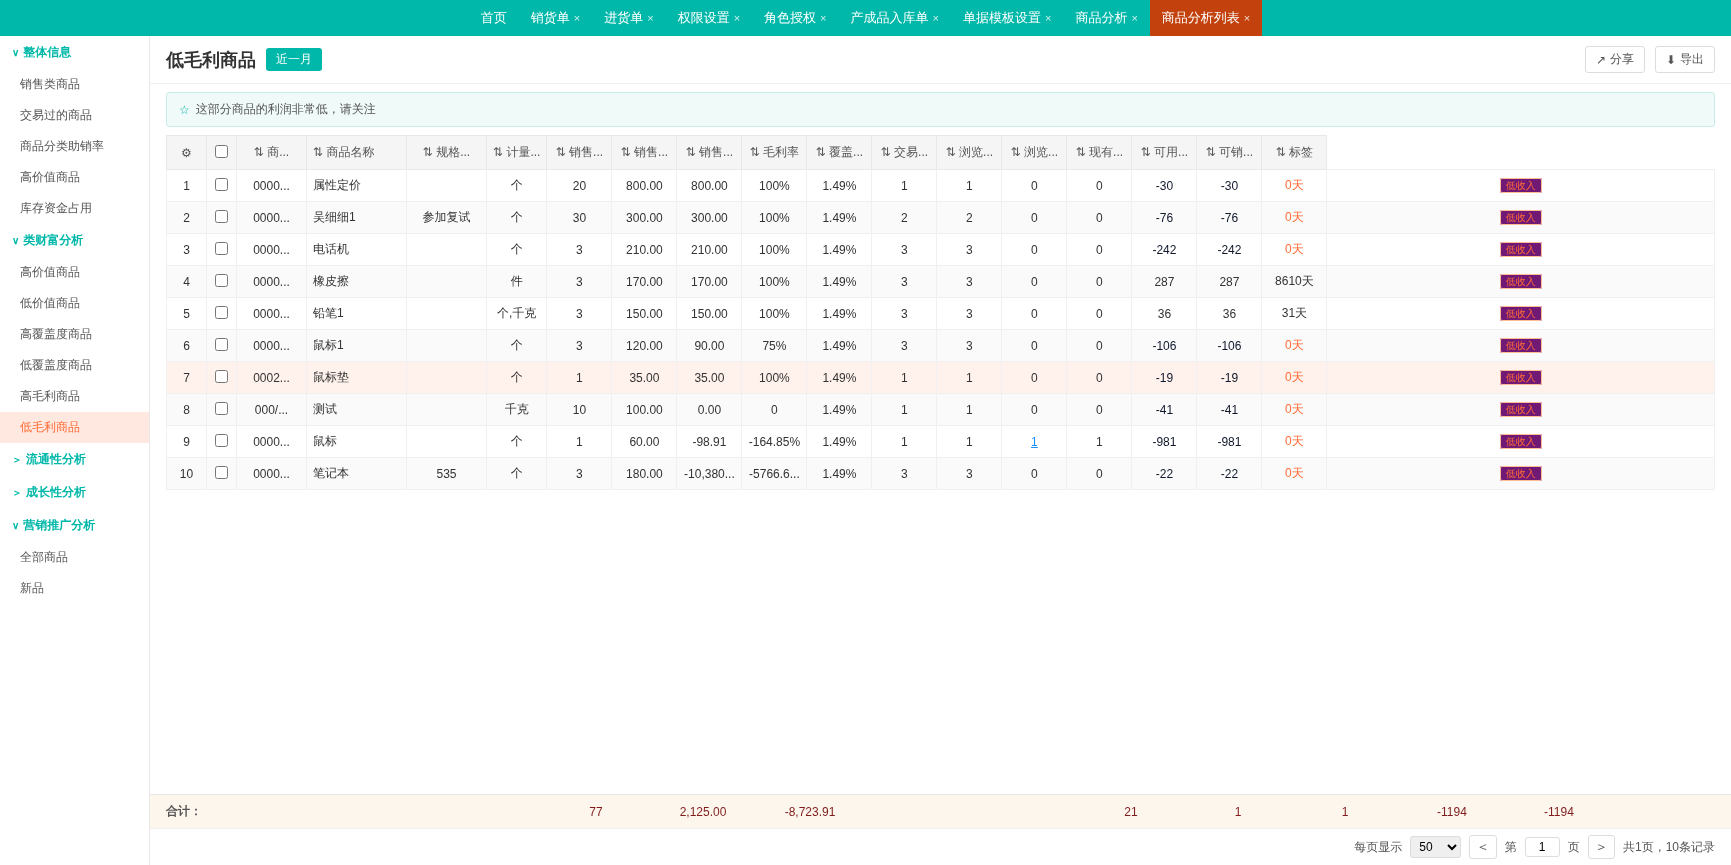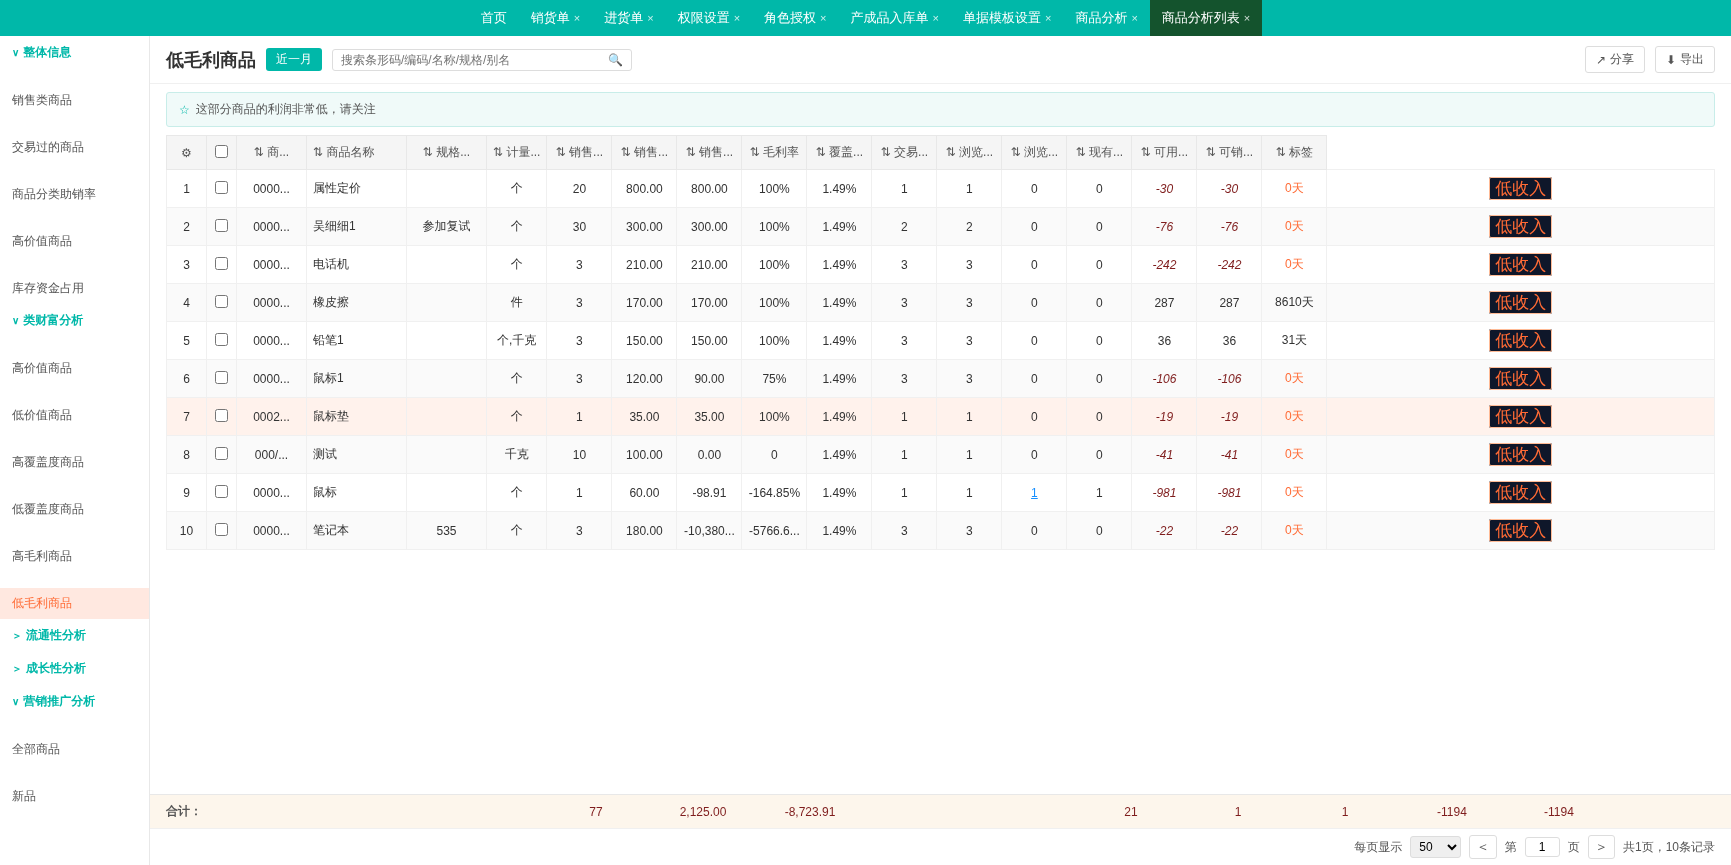--- a/index.html
+++ b/index.html
@@ -18,21 +18,21 @@
     }
     .nav-item {
       padding: 0 12px;
       height: 36px;
       display: flex;
       align-items: center;
       cursor: pointer;
       white-space: nowrap;
       font-size: 13px;
     }
-    .nav-item.active { background: #14532d; }
+    .nav-item.active { background: #c2410c; }
     .nav-item .close-icon { margin-left: 4px; font-size: 11px; opacity: 0.8; }
 
     
     .main-layout {
       display: flex;
       height: calc(100vh - 36px);
     }
 
     
     .sidebar {
@@ -46,25 +46,24 @@
       padding: 8px 12px;
       color: #00b8a9;
       font-size: 12px;
       font-weight: bold;
       display: flex;
       align-items: center;
       cursor: pointer;
     }
     .sidebar-group-title .arrow { margin-right: 4px; font-size: 10px; }
     .sidebar-item {
-      padding: 7px 12px 7px 12px;
+      padding: 7px 12px 7px 20px;
       cursor: pointer;
       color: #555;
       font-size: 12px;
-      margin-top: 16px;
     }
     .sidebar-item.active { background: #ffe8e0; color: #ff6b35; }
 
     
     .content {
       flex: 1;
       display: flex;
       flex-direction: column;
       overflow: hidden;
       background: #fff;
@@ -171,30 +170,30 @@
     tbody tr:nth-child(odd) { background: #fff; }
     tbody tr:nth-child(even) { background: #fafafa; }
     tbody tr.highlighted { background: #fff2ec; }
     tbody td {
       padding: 7px 6px;
       text-align: center;
       border: 1px solid #f0f0f0;
       white-space: nowrap;
     }
     .td-left { text-align: left; }
-    .text-red { color: #7f1d1d; font-style: italic; }
+    .text-red { color: #0f172a; }
     .text-orange { color: #ff6b35; }
     .text-link { color: #1890ff; text-decoration: underline; cursor: pointer; }
     .tag-low-income {
-      background: #0f172a;
+      background: #701a75;
       color: #ff6b35;
       border: 1px solid #ffbb96;
       border-radius: 2px;
       padding: 1px 5px;
-      font-size: 17px;
+      font-size: 10px;
     }
     .col-seq { width: 40px; }
     .col-check { width: 30px; }
     .col-code { width: 70px; }
     .col-name { width: 100px; text-align: left; }
     .col-spec { width: 80px; }
     .col-unit { width: 60px; }
     .col-num { width: 65px; }
 
     
@@ -326,24 +325,20 @@
     </div>
     <div class="sidebar-item">全部商品</div>
     <div class="sidebar-item">新品</div>
   </aside>
 
   <div class="content">
 
     <div class="content-header">
       <h1 class="page-title">低毛利商品</h1>
       <button class="btn-recent">近一月</button>
-      <div class="search-box">
-        <input type="text" placeholder="搜索条形码/编码/名称/规格/别名" style="">
-        <span class="search-icon">🔍</span>
-      </div>
       <div class="spacer"></div>
       <button class="btn-share">
         <span>↗</span>
         <span>分享</span>
       </button>
       <button class="btn-export">
         <span>⬇</span>
         <span>导出</span>
       </button>
     </div>

